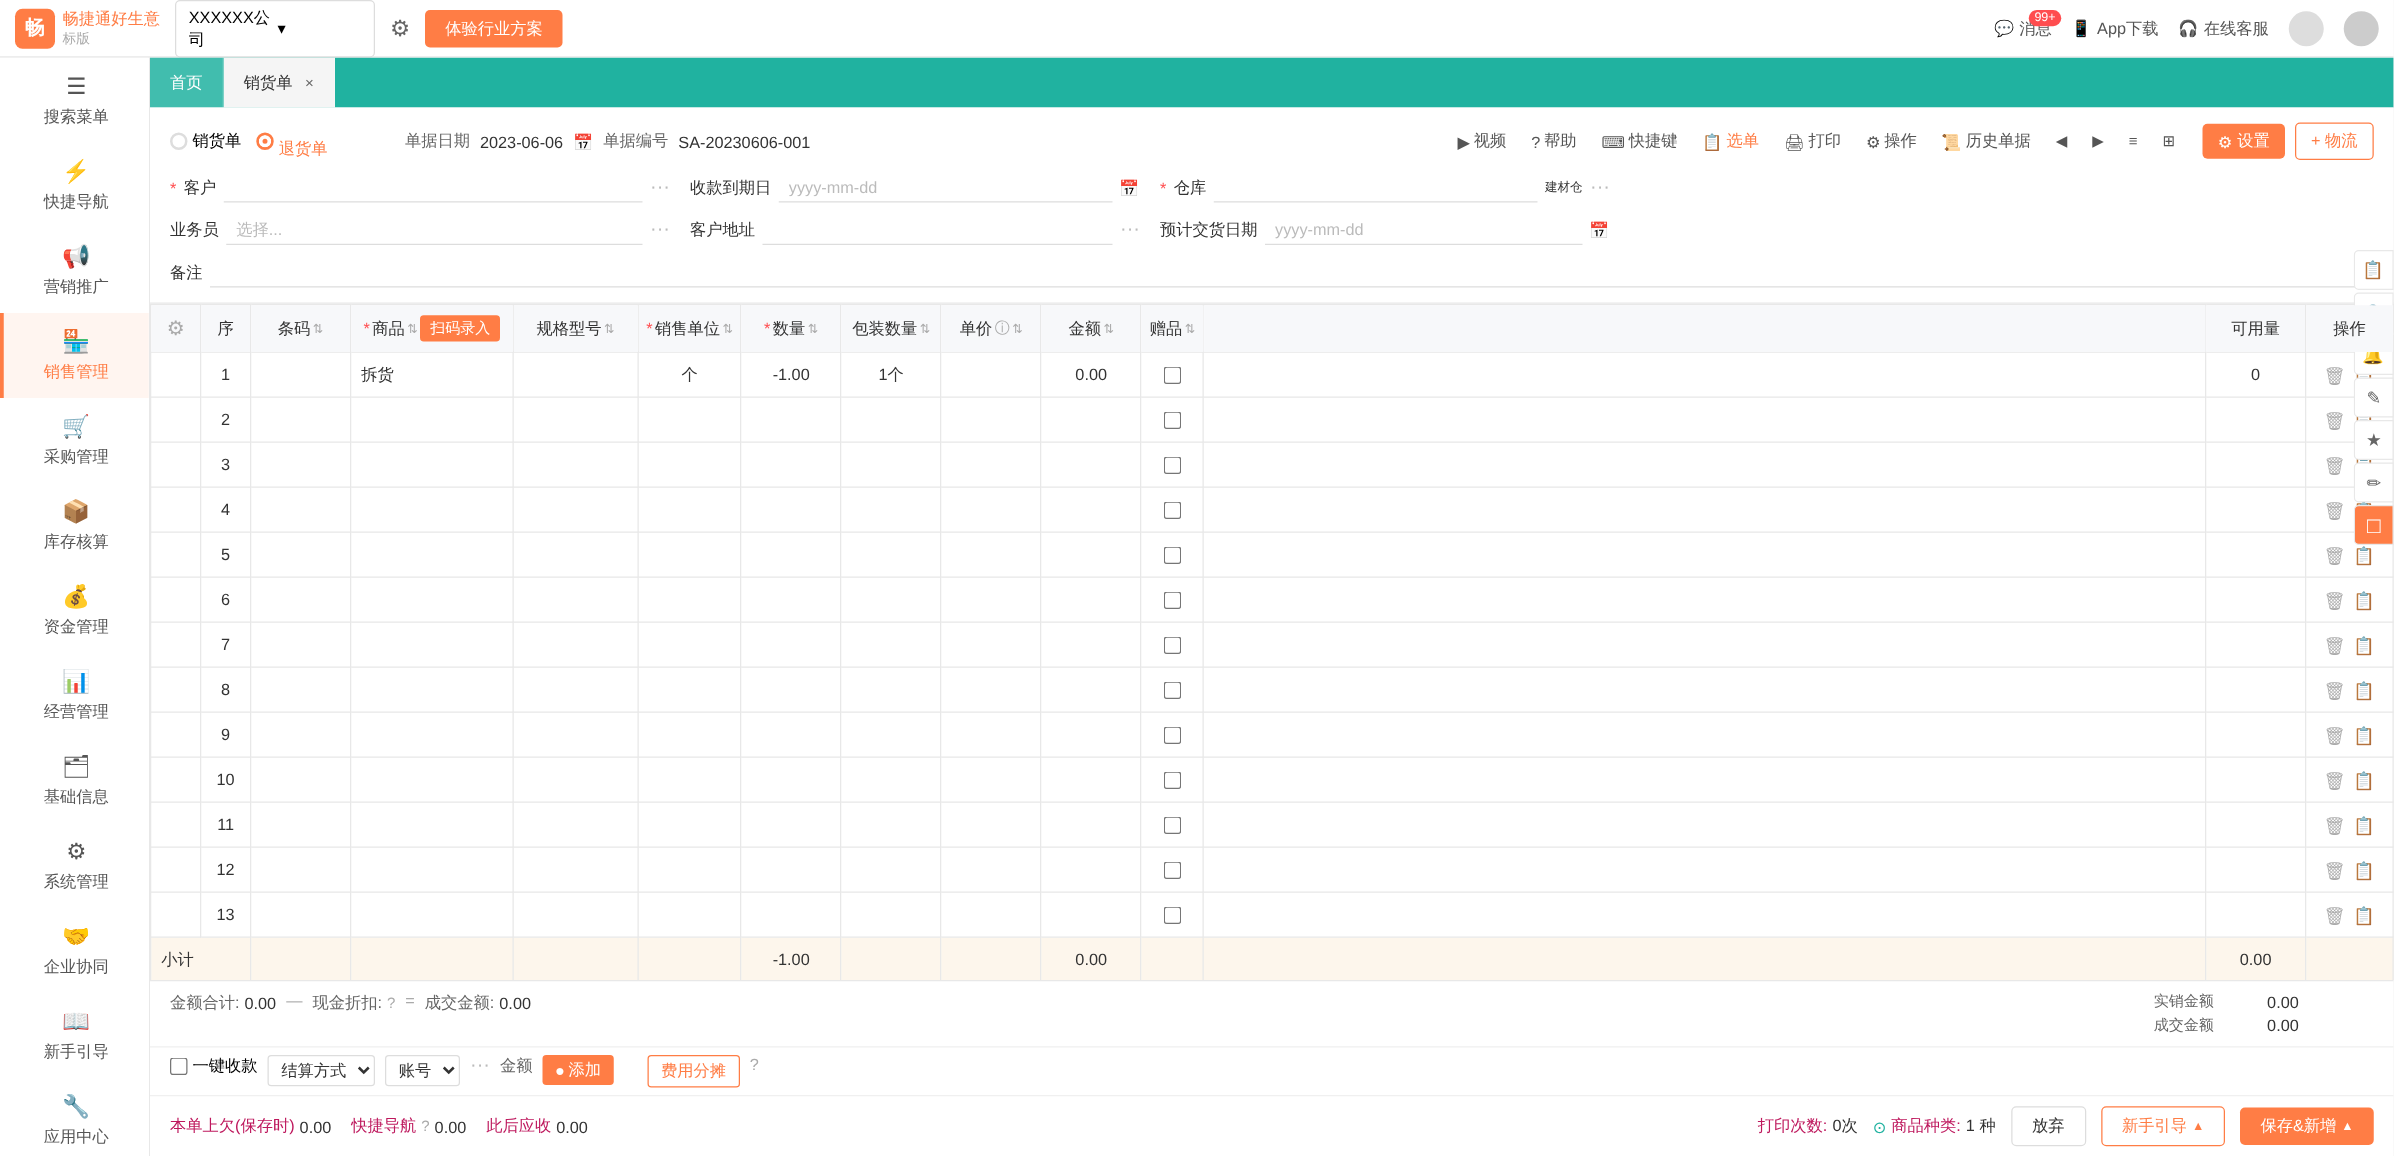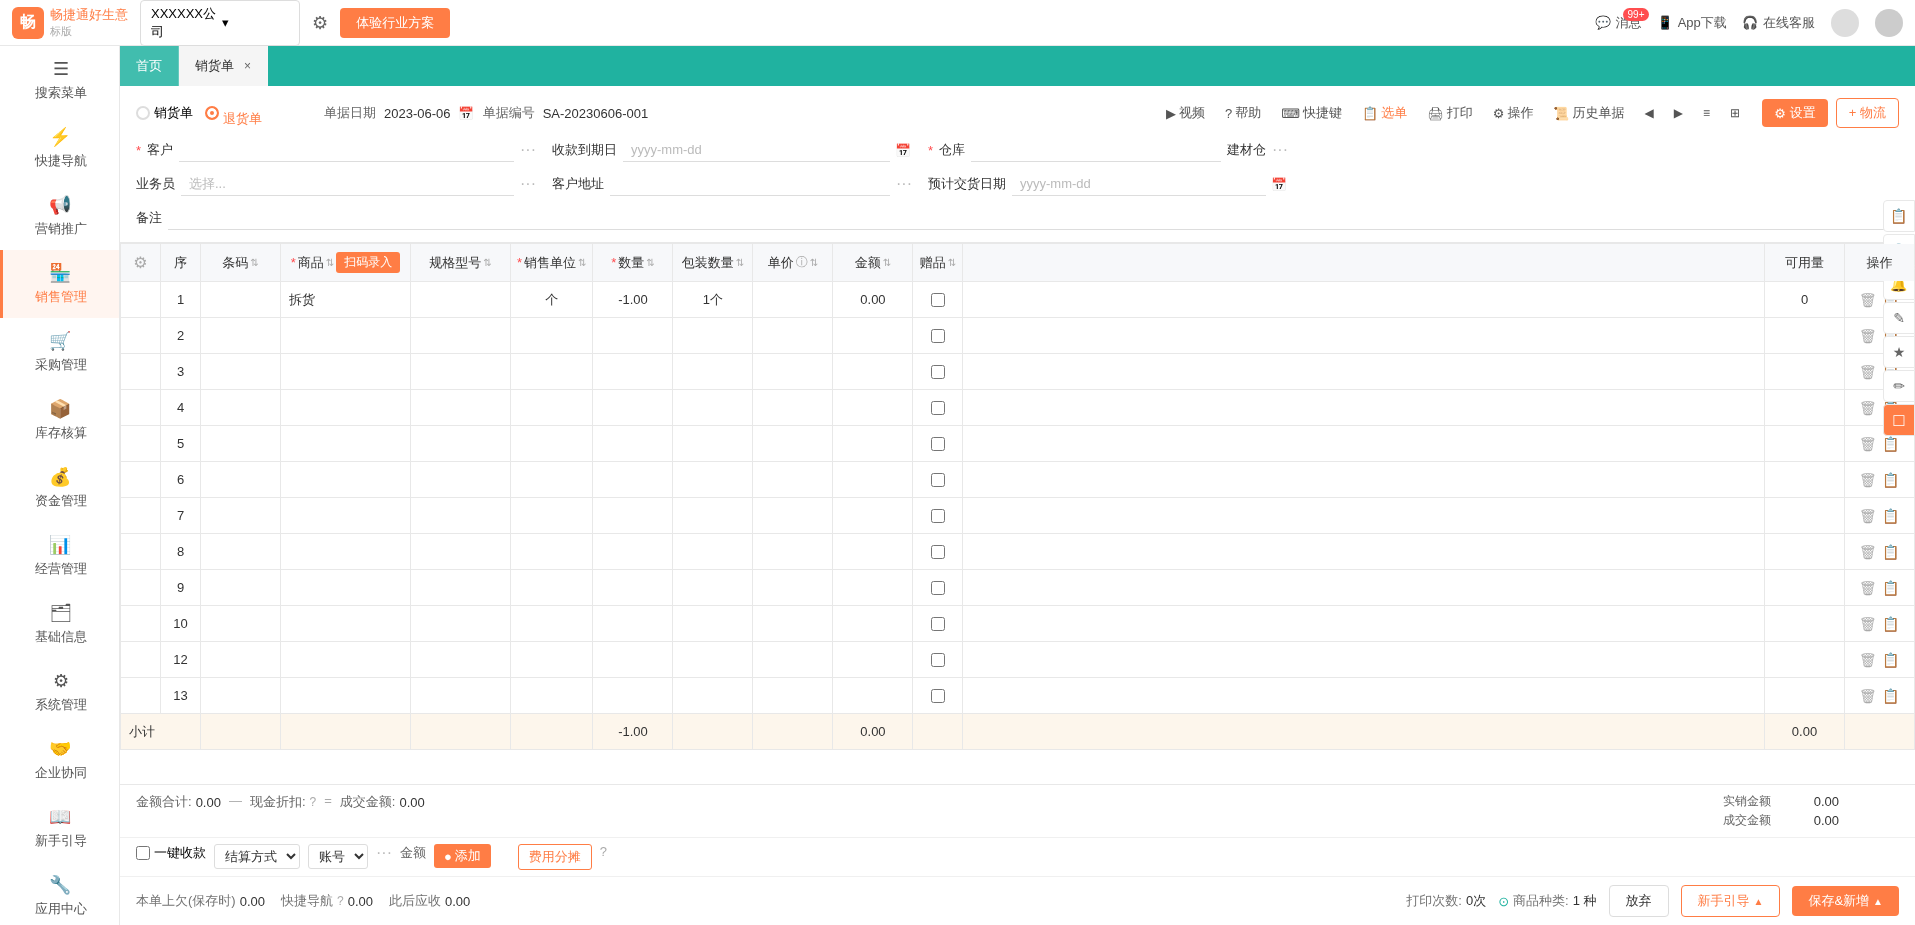--- a/index.html
+++ b/index.html
@@ -140,21 +140,21 @@
       background: #ff7d45; color: #fff; border: none; border-radius: 3px;
       padding: 3px 10px; cursor: pointer; display: flex; align-items: center; gap: 3px;
     }
     .expense-btn {
       border: 1px solid #ff7d45; color: #ff7d45; background: #fff;
       border-radius: 3px; padding: 3px 10px; cursor: pointer; margin-left: 19px;
     }
     .help-icon { color: #aaa; cursor: pointer; }
     .footer-bar { display: flex; align-items: center; padding: 8px 16px; gap: 16px; }
     .footer-stat { display: flex; align-items: center; gap: 4px; color: #555; }
-    .footer-label { color: #737373; }
+    .footer-label { color: #be185d; }
     .footer-val { color: #333; }
     .footer-right { margin-left: auto; display: flex; align-items: center; gap: 12px; }
     .product-types { display: flex; align-items: center; gap: 4px; color: #555; }
     .abandon-btn {
       border: 1px solid #ddd; background: #fff; color: #333;
       border-radius: 4px; padding: 6px 16px; cursor: pointer;
     }
     .save-draft-btn {
       border: 1px solid #ff7d45; background: #fff; color: #ff7d45;
       border-radius: 4px; padding: 6px 16px; cursor: pointer;
@@ -369,21 +369,21 @@
         </div>
         <div class="field-group" style="max-width:360px;">
           <span class="field-label">收款到期日</span>
           <input class="field-input" placeholder="yyyy-mm-dd" style="width: 140px;">
           <span class="calendar-icon">📅</span>
         </div>
         <div class="field-group" style="max-width:360px;">
           <span class="required">*</span>
           <span class="field-label">仓库</span>
           <input class="field-input" value="" style="width: 150px;">
-          <span style="color:#333;font-size:13px;">建材仓</span>
+          <span style="color:#333;font-size:10px;">建材仓</span>
           <span class="dots-btn">···</span>
         </div>
       </div>
 
       <div class="field-row">
         <div class="field-group" style="max-width:400px;">
           <span class="field-label">业务员</span>
           <input class="field-input" placeholder="选择..." style="width: 200px;">
           <span class="dots-btn">···</span>
         </div>
@@ -696,20 +696,45 @@
       <td></td>
       <td>
         <div class="ops-cell">
           <span class="op-icon">🗑</span>
           <span class="op-icon">📋</span>
         </div>
       </td>
     </tr>
             <tr>
       <td></td>
+      <td>11</td>
+      <td><input style="border: none; outline: none; width: 100%; text-align: center; background: transparent;" value=""></td>
+      <td style="text-align:left;padding-left:8px;"></td>
+      <td></td>
+      <td></td>
+      <td class=""></td>
+      <td></td>
+      <td></td>
+      <td></td>
+      <td>
+                <div class="checkbox-cell">
+                  <input type="checkbox" class="table-checkbox" style="">
+                </div>
+              </td>
+      <td></td>
+      <td></td>
+      <td>
+        <div class="ops-cell">
+          <span class="op-icon">🗑</span>
+          <span class="op-icon">📋</span>
+        </div>
+      </td>
+    </tr>
+            <tr>
+      <td></td>
       <td>12</td>
       <td><input style="border: none; outline: none; width: 100%; text-align: center; background: transparent;" value=""></td>
       <td style="text-align:left;padding-left:8px;"></td>
       <td></td>
       <td></td>
       <td class=""></td>
       <td></td>
       <td></td>
       <td></td>
       <td>

